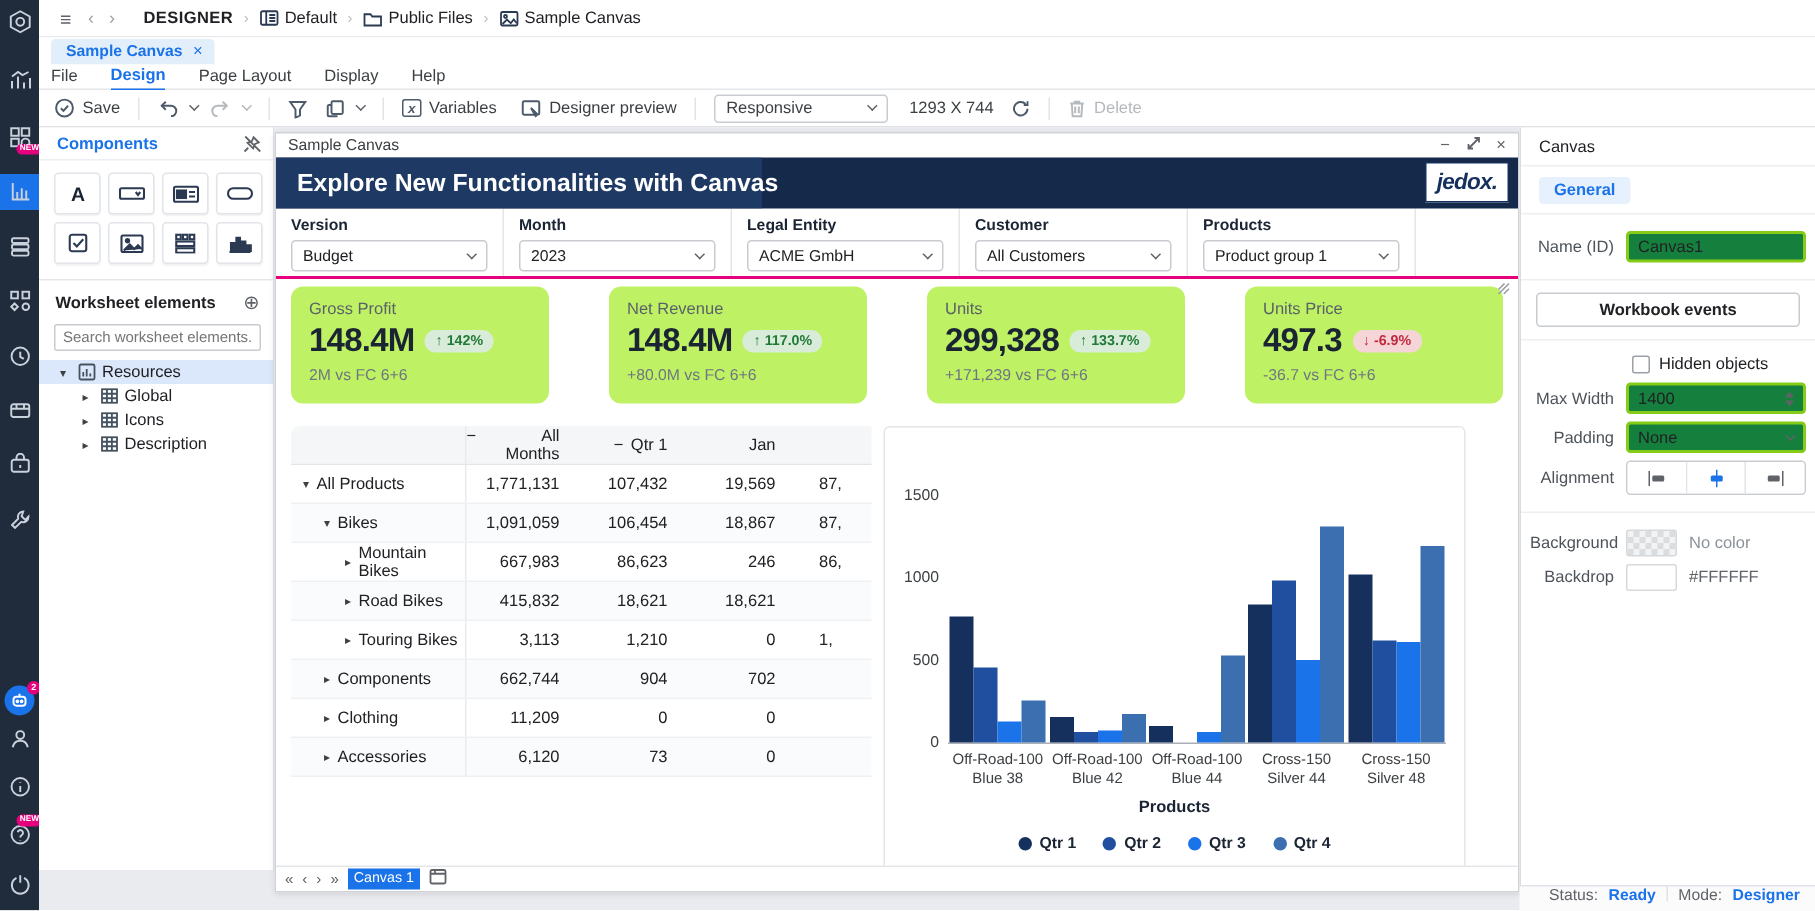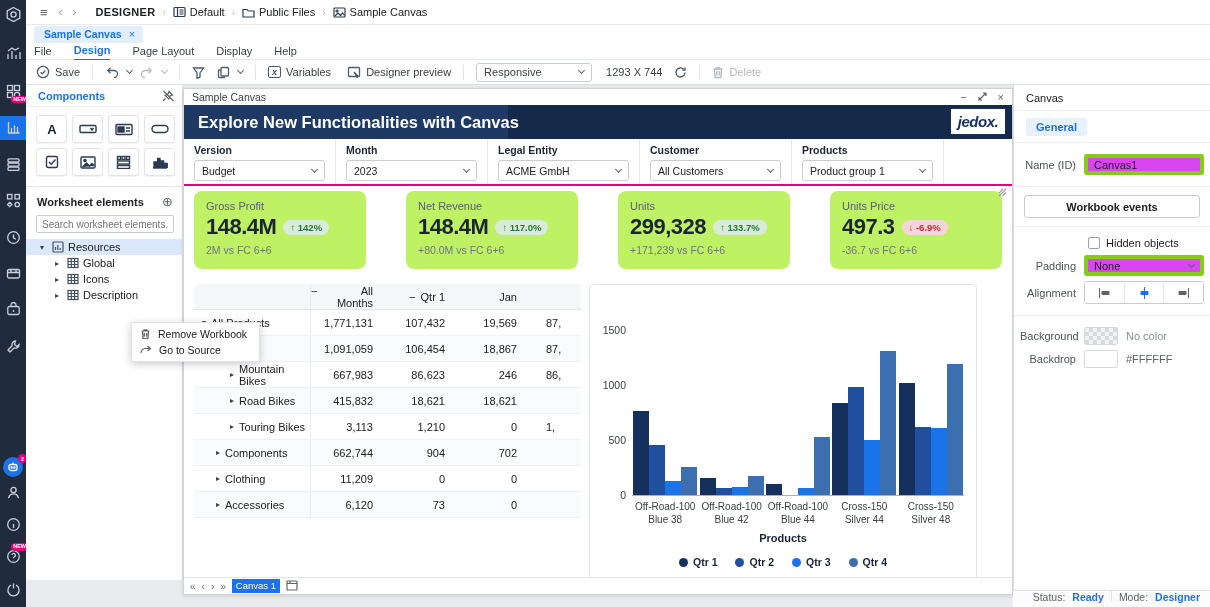--- a/index.html
+++ b/index.html
@@ -120,21 +120,21 @@
   .sheet-tab { background:#1a73e8; color:#fff; font-size:9.5px; padding:1px 4px 2px; cursor:pointer; }
   .sn-new svg { stroke:#5f6368; fill:none; stroke-width:1.2; }
 
   
   #right-panel { position:absolute; left:987px; top:0; width:197px; height:505px; background:#fff; border-left:1px solid #d9dcdf; font-size:11px; }
   .rp-title { padding:7px 12px 6px; color:#202124; border-bottom:1px solid #eceff1; }
   .rp-tab { display:inline-block; margin:7px 12px 6px; background:#e7f0fd; color:#1a73e8; font-weight:bold; padding:3px 10px; border-radius:3px; cursor:pointer; }
   .rp-sec { border-top:1px solid #eceff1; padding:6px 0; }
   .rp-row { display:flex; align-items:center; margin:5px 6px; gap:8px; }
   .rp-label { width:56px; text-align:right; color:#4d5359; flex:none; }
-  .rp-input { flex:1; height:21px; border:4px solid #84cc16; border-radius:3px; padding:0 6px; display:flex; align-items:center; color:#202124; background:#d946ef; }
+  .rp-input { flex:1; height:21px; border:2px solid #84cc16; border-radius:3px; padding:0 6px; display:flex; align-items:center; color:#202124; background:#15803d; }
   .rp-btn { margin:2px 10px; height:23px; border:1px solid #c8ccd0; border-radius:3px; display:flex; align-items:center; justify-content:center; color:#202124; font-weight:bold; cursor:pointer; background:#fff; }
   .rp-check { display:flex; align-items:flex-end; gap:6px; margin:4px 10px 6px 74px; color:#202124; }
   .cb { width:12px; height:12px; border:1px solid #9aa0a6; border-radius:2px; background:#fff; }
   .spinner { display:flex; flex-direction:column; gap:2px; margin-left:auto; }
   .sp-up { width:0; height:0; border-left:3.5px solid transparent; border-right:3.5px solid transparent; border-bottom:4px solid #5f6368; }
   .sp-dn { width:0; height:0; border-left:3.5px solid transparent; border-right:3.5px solid transparent; border-top:4px solid #5f6368; }
   .align-group { flex:1; display:flex; border:1px solid #c8ccd0; border-radius:3px; overflow:hidden; }
   .align-btn { flex:1; height:21px; display:flex; align-items:center; justify-content:center; border-right:1px solid #e0e3e7; cursor:pointer; background:#fff; }
   .align-btn:last-child { border-right:none; }
   .align-btn svg { stroke:#5f6368; fill:#5f6368; stroke-width:1; }
@@ -765,20 +765,30 @@
       </div>
       <div class="rp-sec">
         <div class="rp-btn">Workbook events</div>
       </div>
       <div class="rp-sec">
         <div class="rp-check">
           <span class="cb"></span>
           <span>Hidden objects</span>
         </div>
         <div class="rp-row">
+          <span class="rp-label">Max Width</span>
+          <span class="rp-input">
+              <span>1400</span>
+              <span class="spinner">
+                <span class="sp-up"></span>
+                <span class="sp-dn"></span>
+              </span>
+            </span>
+        </div>
+        <div class="rp-row">
           <span class="rp-label">Padding</span>
           <span class="rp-input" style="justify-content:space-between">
               <span>None</span>
               <span class="chev"></span>
             </span>
         </div>
         <div class="rp-row">
           <span class="rp-label">Alignment</span>
           <span class="align-group">
             <span class="align-btn">
@@ -817,28 +827,14 @@
     </section>
 
     <div id="statusbar">
       <span class="sb-label">Status:</span>
       <span class="sb-value">Ready</span>
       <span class="sb-div"></span>
       <span class="sb-label">Mode:</span>
       <span class="sb-value">Designer</span>
     </div>
 
-    <div id="context-menu">
-        <div class="cm-item">
-          <svg width="11" height="12" viewBox="0 0 11 12" style="stroke: rgb(95, 99, 104); fill: none; stroke-width: 1.2;">
-            <path d="M1.5 3h8M4 3V1.8h3V3M2.5 3l.5 7.5h5L8.5 3M4.3 5v3.8M6.7 5v3.8"></path>
-          </svg>
-          <span>Remove Workbook</span>
-        </div>
-        <div class="cm-item">
-          <svg width="12" height="10" viewBox="0 0 12 10" style="stroke: rgb(95, 99, 104); fill: none; stroke-width: 1.2;">
-            <path d="M1 8c0-3 2-4.5 5-4.5h4M7.5 1l3 2.5-3 2.5"></path>
-          </svg>
-          <span>Go to Source</span>
-        </div>
-      </div>
   </div>
 </div>
 
 </body></html>

